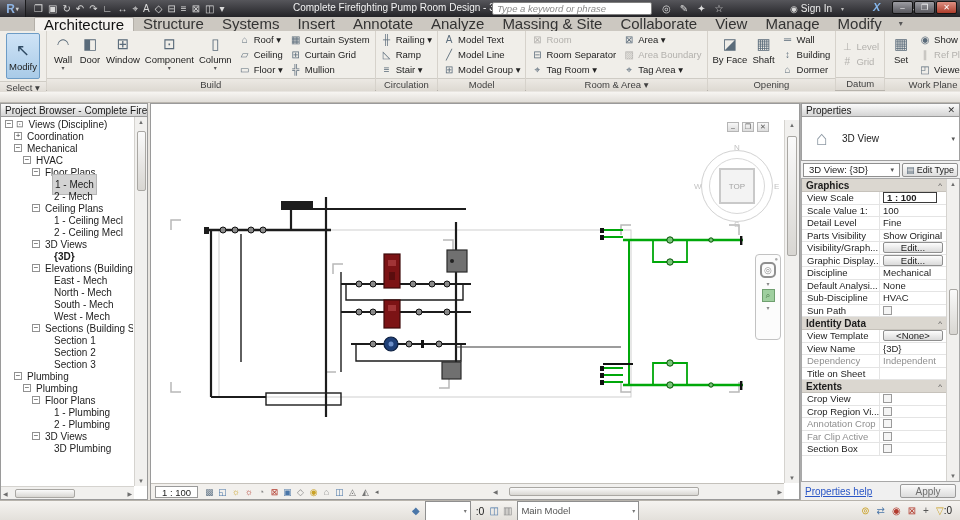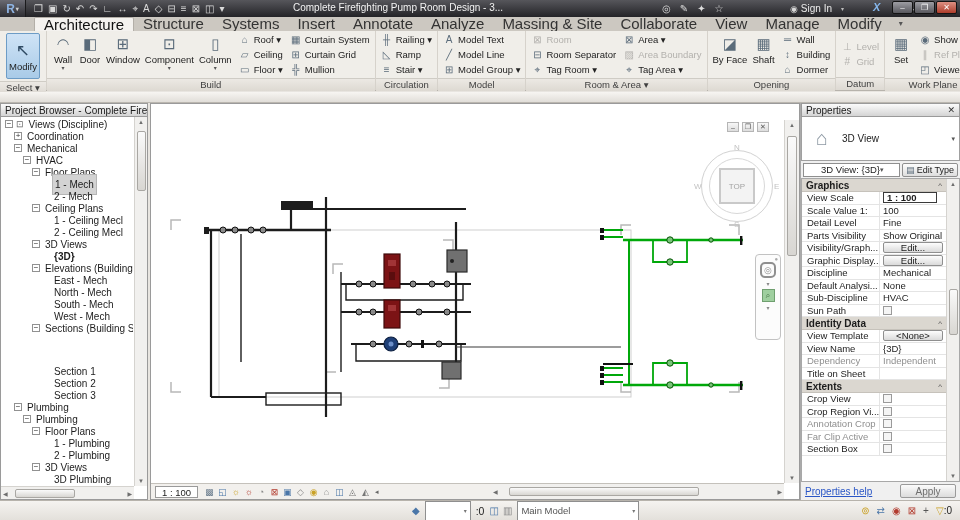--- a/index.html
+++ b/index.html
@@ -99,21 +99,21 @@
 #vp-vs{top:16px;right:0;bottom:16px;width:15px;flex-direction:column;border-left:1px solid #d5d3cf}
 #vp-vs .thumb{position:absolute;top:16px;left:2px;width:10px;height:120px}
 
 
 #properties{position:absolute;top:103px;right:0;width:160px;bottom:20px;background:#f0f0f0;display:flex;flex-direction:column;border-left:1px solid #aaa}
 #typesel{height:44px;background:#fff;border:1px solid #a0a0a0;border-top:none;display:flex;align-items:center}
 #typesel .house{width:40px;text-align:center;font-size:20px;color:#8d98a3}
 #typesel .tlabel{flex:1;font-size:10px;color:#222}
 #typesel .drp{font-size:7px;color:#555;padding:0 4px}
 #selrow{height:17px;display:flex;align-items:center;gap:2px;padding:1px 2px;background:#f0f0f0}
-#instsel{flex:1;height:14px;background:#fff;border:1px solid #8f8f8f;font-size:9.5px;display:flex;align-items:center;justify-content:space-between;padding:0 17px;overflow:hidden;white-space:nowrap}
+#instsel{flex:1;height:14px;background:#fff;border:1px solid #8f8f8f;font-size:9.5px;display:flex;align-items:center;justify-content:space-between;padding:0 5px;overflow:hidden;white-space:nowrap}
 #instsel .drp{font-size:7px;color:#555}
 #edittype{height:14px;border:1px solid #8f8f8f;border-radius:2px;background:linear-gradient(#fdfdfd,#dedede);font-size:9px;display:flex;align-items:center;gap:2px;padding:0 3px;white-space:nowrap}
 #edittype .et-icon{color:#5a6b7a;font-size:9px}
 #pgrid{flex:1;background:#fff;border:1px solid #a8a8a8;position:relative;overflow:hidden}
 #pgrid-in{position:absolute;top:0;left:0;right:13px;bottom:0;overflow:hidden}
 #pg-vs{top:0;right:0;bottom:0;width:13px;flex-direction:column;border-left:1px solid #d5d3cf}
 #pg-vs .thumb{position:absolute;top:110px;left:2px;width:9px;height:46px}
 .psec{height:13px;background:#dbd7d0;border-bottom:1px solid #c6c2bb;font-weight:bold;font-size:10px;display:flex;align-items:center;justify-content:space-between;padding:0 4px}
 .psec .pin{font-size:8px;color:#555;font-weight:normal}
 .prow{display:flex;height:12.5px;border-bottom:1px solid #e4e4e4;font-size:9.5px}
@@ -155,20 +155,21 @@
       <span>⌖</span>
       <span>A</span>
       <span>◇</span>
       <span>⊟</span>
       <span>≡</span>
       <span>⊠</span>
       <span>◫</span>
       <span>▾</span>
     </div>
   <div class="tb-title">Complete Firefighting Pump Room Design - 3...</div>
+  <div id="search">Type a keyword or phrase</div>
   <div class="tb-icons" id="tbicons">
       <span>◎</span>
       <span>✎</span>
       <span>✦</span>
       <span>☆</span>
     </div>
   <div class="signin">
       <span class="person">◉</span>
       <span>Sign In</span>
       <span class="drp">▾</span>
@@ -484,21 +485,21 @@
         <div class="trow" style="padding-left: 50px; text-align: right;">
           <span class="lab">South - Mech</span>
         </div>
         <div class="trow" style="padding-left: 50px;">
           <span class="lab">West - Mech</span>
         </div>
         <div class="trow" style="padding-left: 30px;">
           <span class="exp">−</span>
           <span class="lab">Sections (Building S</span>
         </div>
-        <div class="trow" style="padding-left: 50px; margin-top: 31px;">
+        <div class="trow" style="padding-left: 50px;">
           <span class="lab">Section 1</span>
         </div>
         <div class="trow" style="padding-left: 50px;">
           <span class="lab">Section 2</span>
         </div>
         <div class="trow" style="padding-left: 50px;">
           <span class="lab">Section 3</span>
         </div>
         <div class="trow" style="padding-left: 12px;">
           <span class="exp">−</span>

